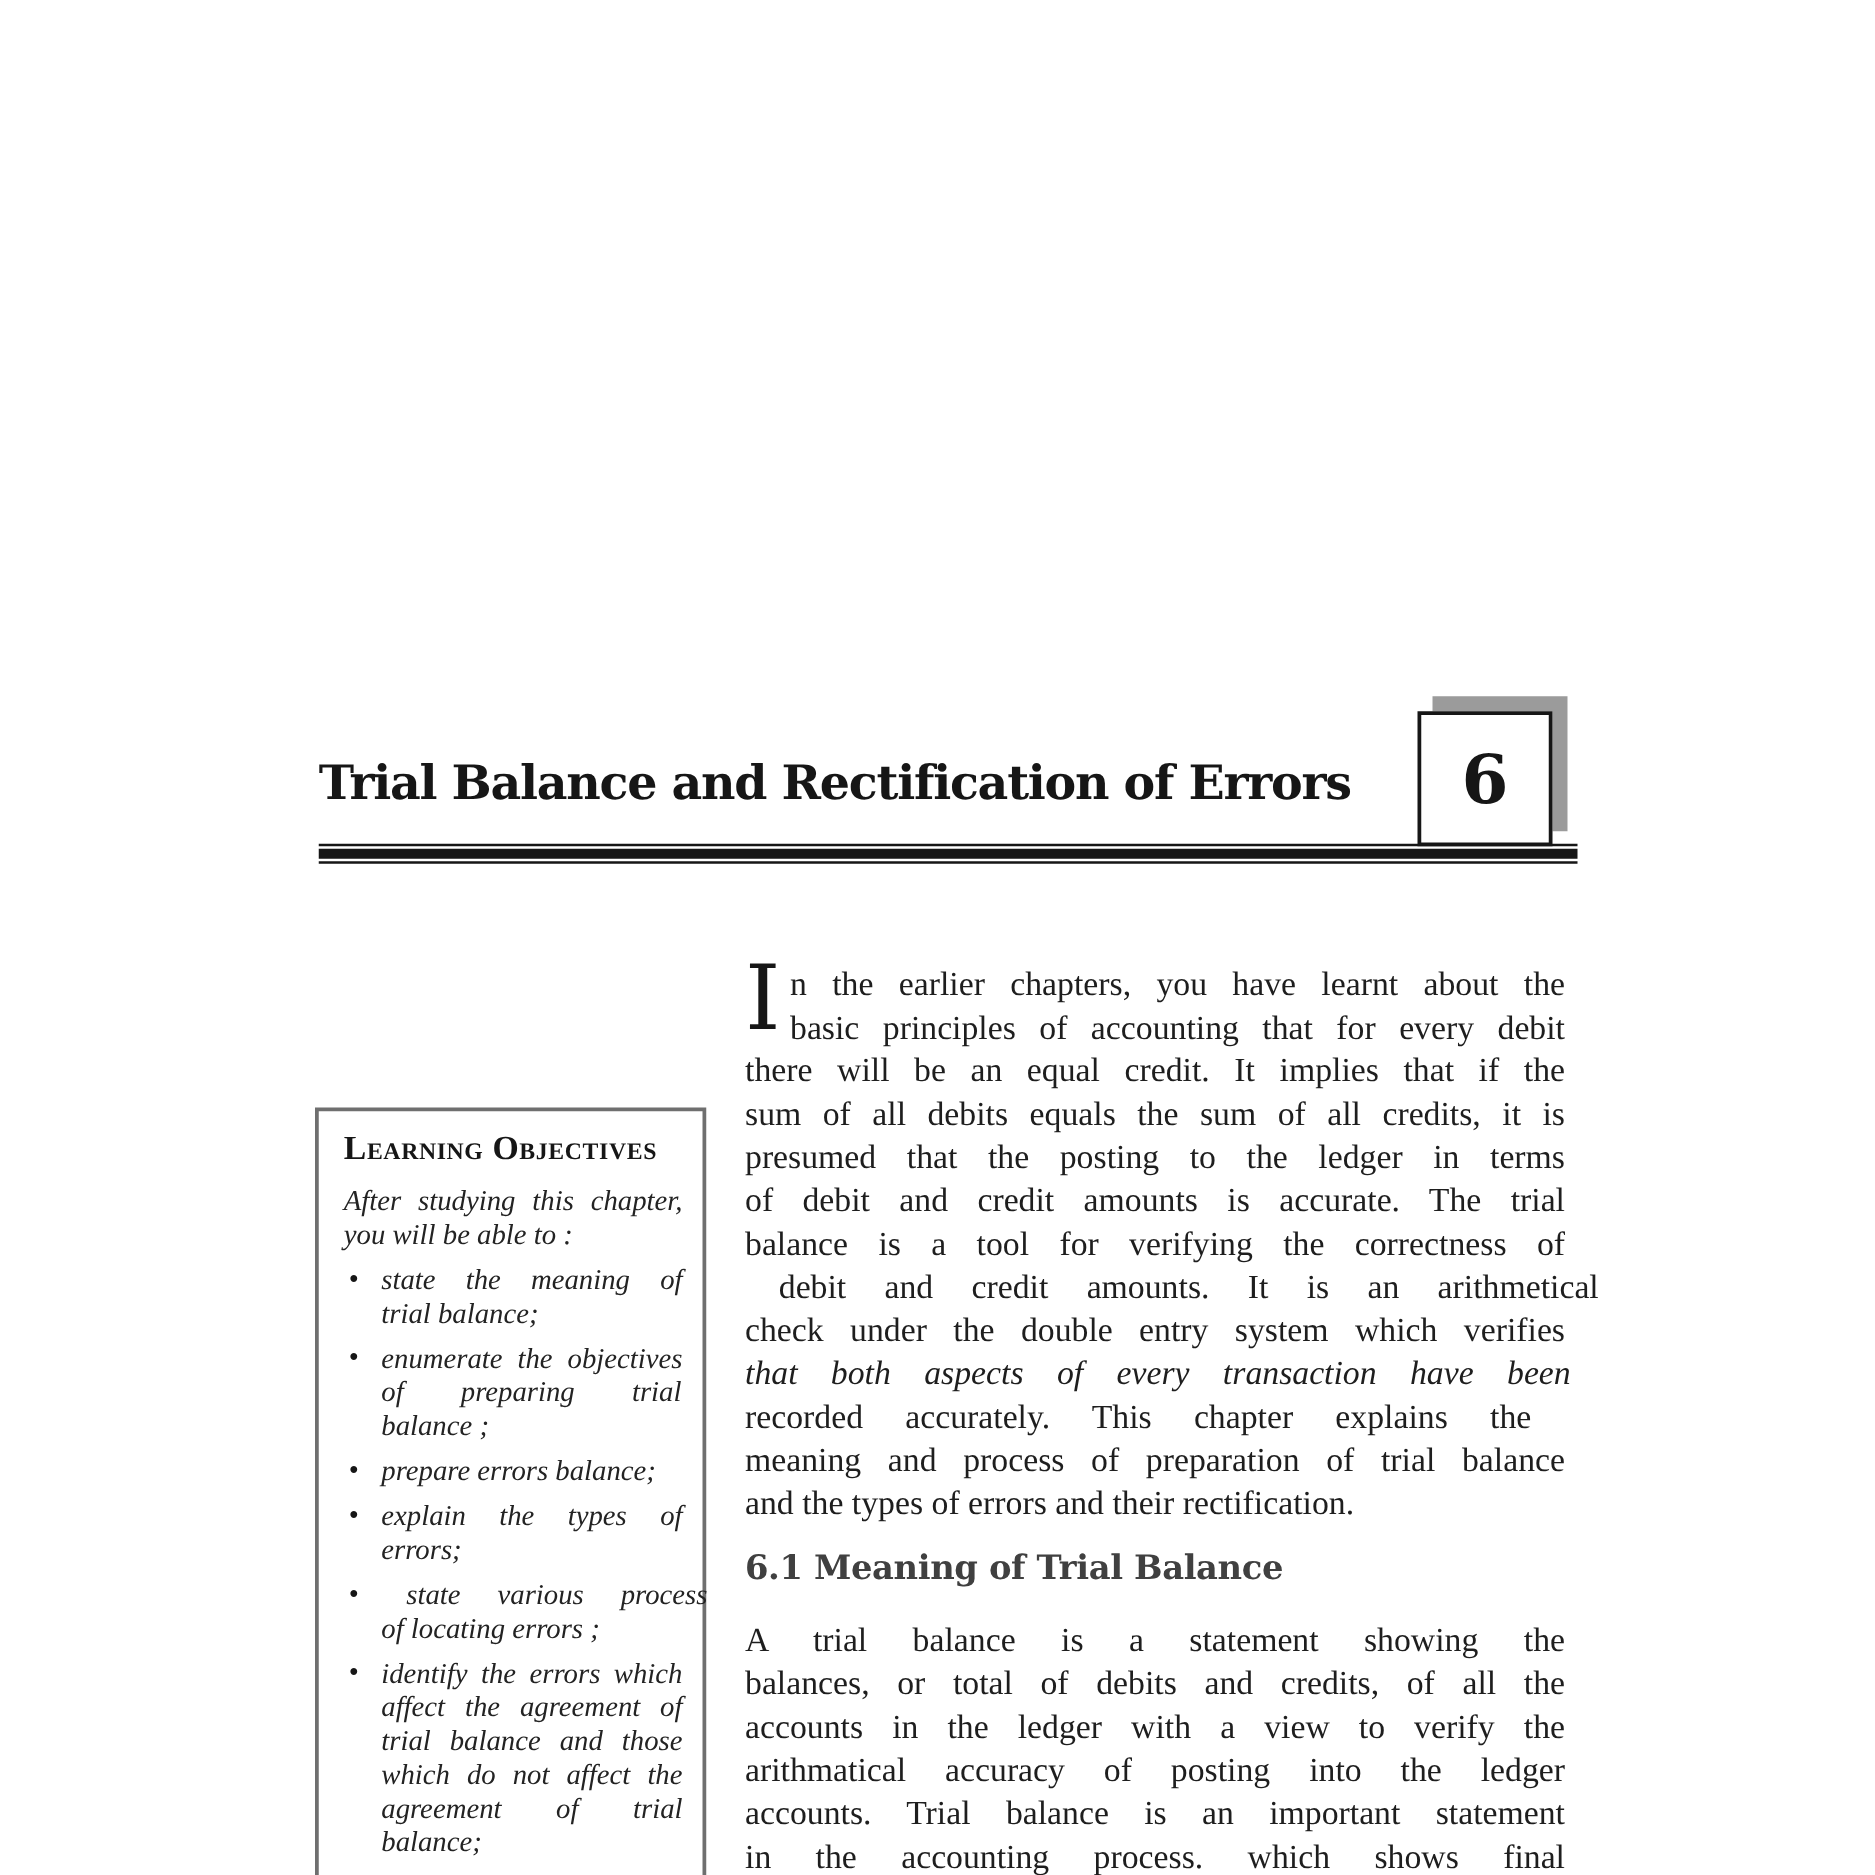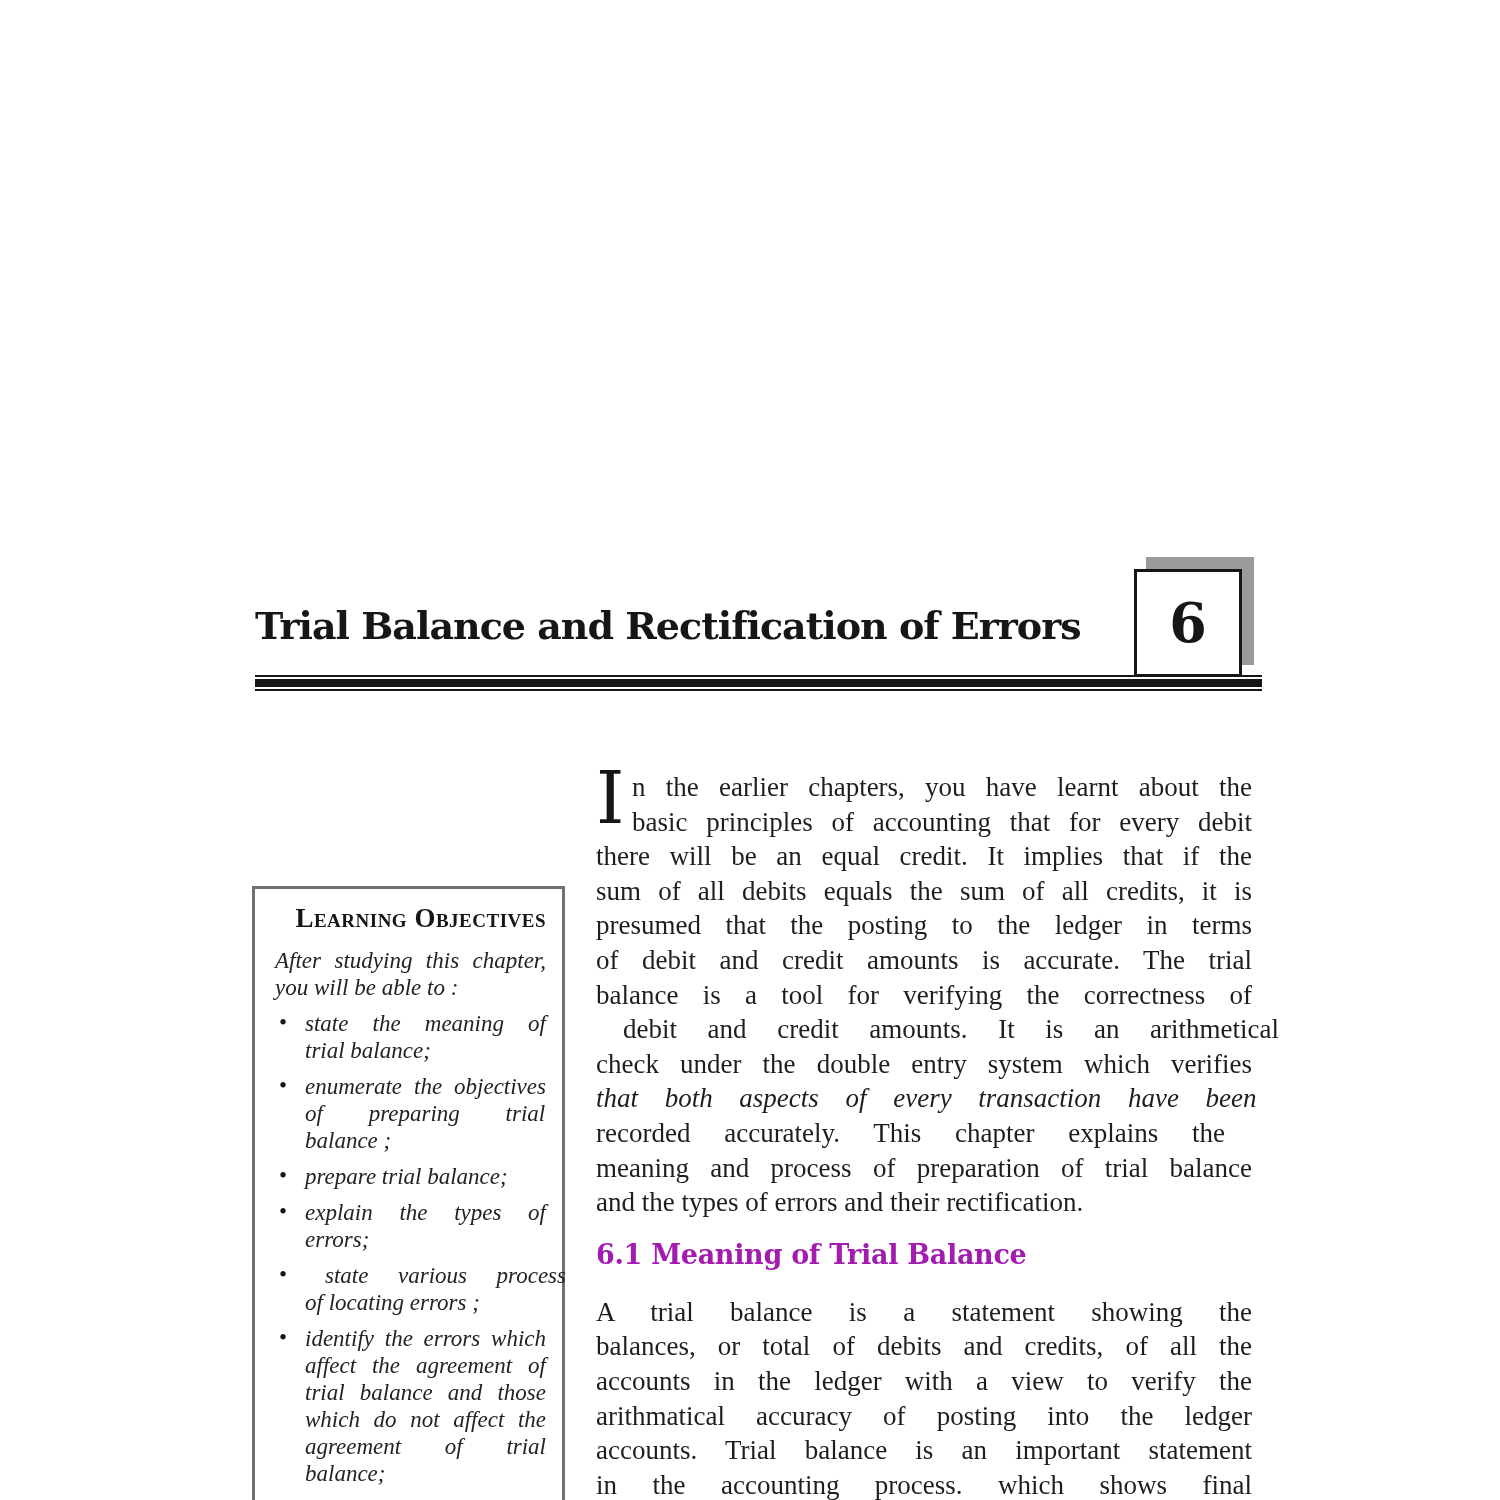--- a/index.html
+++ b/index.html
@@ -32,21 +32,21 @@
   .rule-gap{height:2px;}
   .rule-thick{height:8px;background:#161616;}
 
   
   .objectives-box{
     left:252px;top:886px;width:313px;height:660px;
     border:3px solid #6f6f6f;background:#ffffff;box-sizing:border-box;
     padding:14px 16px 0 20px;
   }
   .obj-heading{
-    text-align:right;
+    text-align:left;
     font-family:"Liberation Serif", serif;
     font-variant:small-caps;font-weight:bold;
     font-size:27px;line-height:30px;letter-spacing:0.5px;color:#161616;
   }
   .obj-body{
     margin-top:14px;font-style:italic;font-size:23px;line-height:27px;color:#232323;
   }
   .obj-item{margin-top:9px;position:relative;padding-left:30px;}
   .obj-item .bullet{
     position:absolute;left:4px;top:-1px;font-style:normal;font-size:23px;color:#161616;
@@ -60,21 +60,21 @@
   .line{white-space:nowrap;}
   .intro-para{position:relative;}
   .para-indent{padding-left:36px;}
   .drop-cap{
     position:absolute;left:0;top:-8px;
     font-family:"DejaVu Serif", serif;font-size:72px;line-height:1;color:#161616;
   }
   .section-heading{
     margin:17px 0 0 0;
     font-family:"DejaVu Serif", serif;font-weight:bold;
-    font-size:27px;line-height:36px;letter-spacing:-0.3px;color:#a21caf;
+    font-size:27px;line-height:36px;letter-spacing:-0.3px;color:#404040;
   }
   .section-para{margin-top:22px;}
 </style>
 </head>
 <body>
 
 <div class="abs chapter-title">Trial Balance and Rectification of Errors</div>
 
 <div class="abs number-shadow"></div>
 <div class="abs number-box">
@@ -108,21 +108,21 @@
           <span class="bullet">•</span>
           <div>
             <div class="line" style="word-spacing: 6.17969px;"><span>enumerate the objectives</span></div>
             <div class="line" style="word-spacing: 40px;"><span>of preparing trial</span></div>
             <div class="line"><span>balance ;</span></div>
           </div>
         </div>
         <div class="obj-item">
           <span class="bullet">•</span>
           <div>
-            <div class="line"><span>prepare trial balance;</span></div>
+            <div class="line"><span>prepare errors balance;</span></div>
           </div>
         </div>
         <div class="obj-item">
           <span class="bullet">•</span>
           <div>
             <div class="line" style="word-spacing: 20.9323px;"><span>explain the types of</span></div>
             <div class="line"><span>errors;</span></div>
           </div>
         </div>
         <div class="obj-item">

